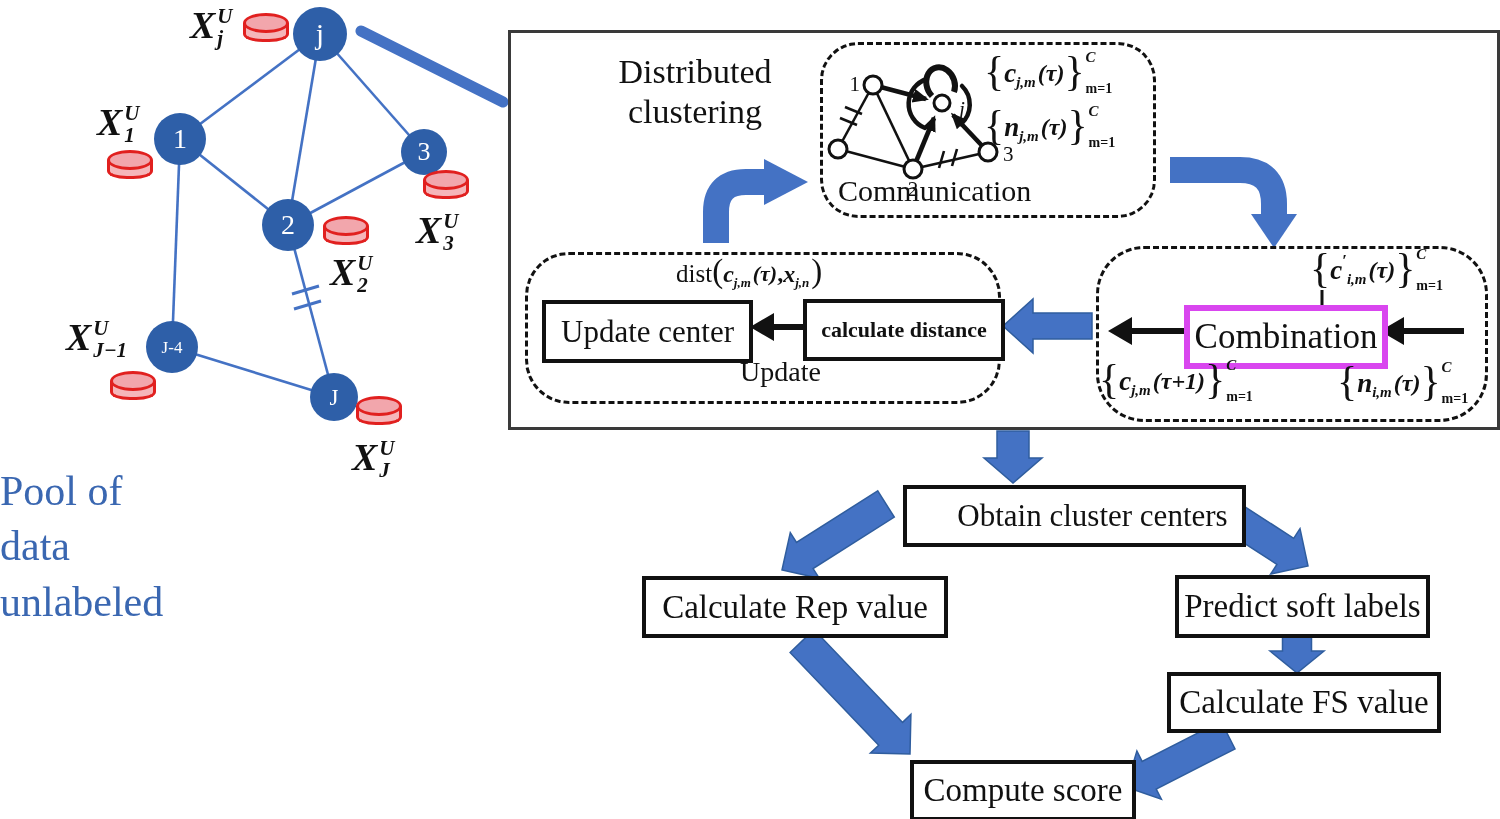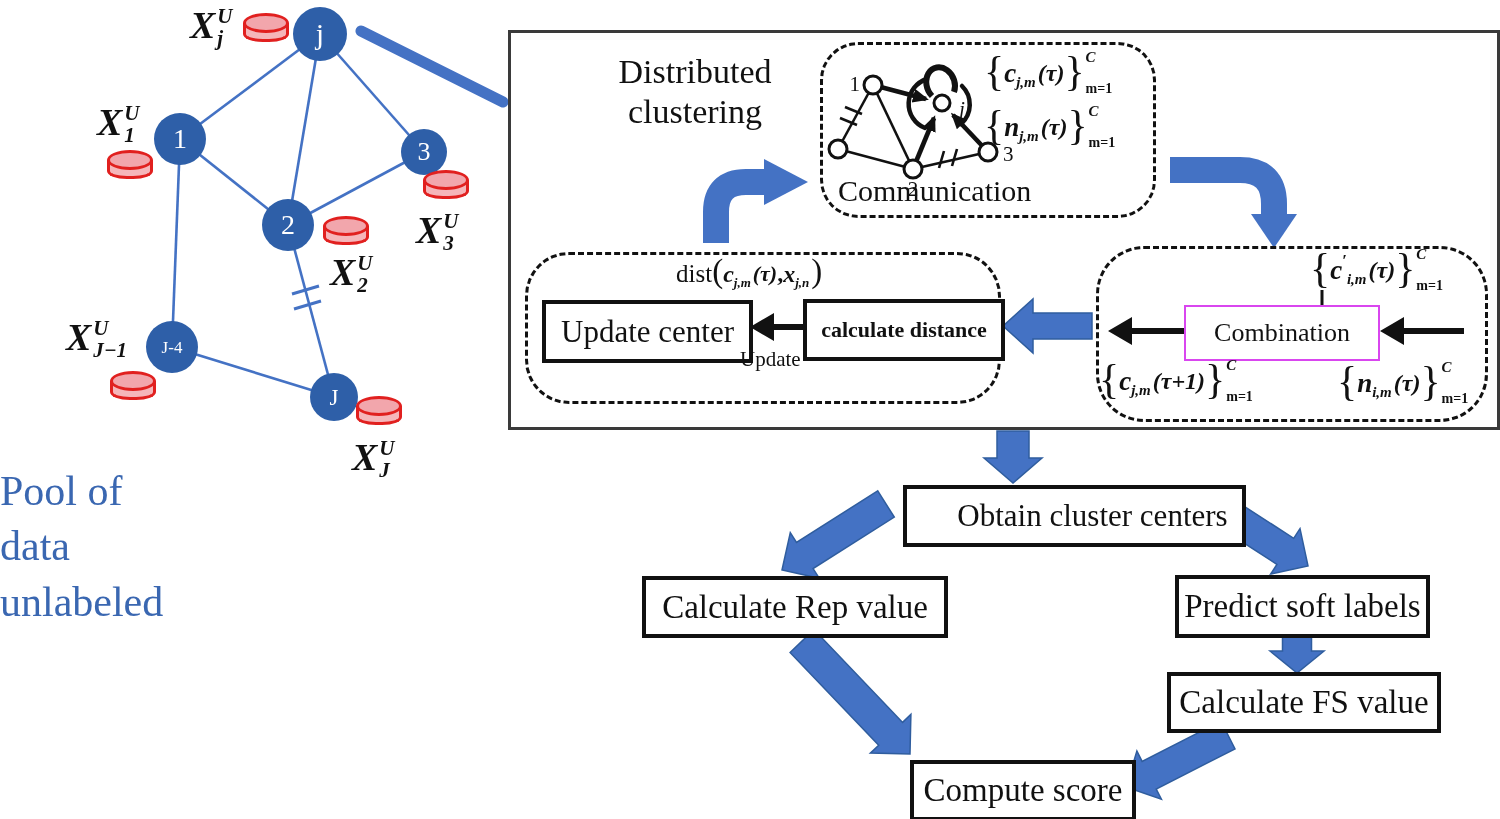--- a/index.html
+++ b/index.html
@@ -263,21 +263,21 @@
       <span class="fsub">j,m</span>
       <span class="farg">(τ)</span>
       <span class="fbrace">}</span>
       <span class="fstack">
         <span class="fsupC">C</span>
         <span class="flim">m=1</span>
       </span>
   </div>
 
   <div class="dashedbox" style="left:1096px;top:246px;width:386px;height:170px;border-radius:48px;"></div>
-  <div class="solidbox" style="left:1184px;top:305px;width:192px;height:52px;border:2px solid #d946ef;font-size:26px;">Combination</div>
+  <div class="solidbox" style="left:1184px;top:305px;width:192px;height:52px;border:6px solid #d946ef;font-size:35px;">Combination</div>
 
   <div class="formula" style="left:1310px;top:247px;">
     <span class="fbrace">{</span>
       <span class="fvar">c</span>
       <span class="fprime">′</span>
       <span class="fsub">i,m</span>
       <span class="farg">(τ)</span>
       <span class="fbrace">}</span>
       <span class="fstack">
         <span class="fsupC">C</span>
@@ -314,21 +314,21 @@
       <span class="fvar" style="font-size:24px;">c</span>
       <span class="fsub" style="font-size:13px;">j,m</span>
       <span class="farg" style="font-size:22px;">(τ)</span>
       <span class="fcomma">,</span>
       <span class="fvar" style="font-size:24px;">x</span>
       <span class="fsub" style="font-size:13px;">j,n</span>
       <span class="fparen">)</span>
   </div>
   <div class="solidbox" style="left:803px;top:299px;width:194px;height:54px;border:4px solid #111;font-size:22px;font-weight:bold;">calculate distance</div>
   <div class="solidbox" style="left:542px;top:300px;width:203px;height:55px;border:4px solid #111;font-size:31px;">Update center</div>
-  <div class="plainlabel" style="left:740px;top:347px;width:160px;font-size:21px;">Update</div>
+  <div class="plainlabel" style="left:740px;top:356px;width:160px;font-size:28px;">Update</div>
 
   <div class="solidbox" style="left:903px;top:485px;width:299px;height:54px;border:4px solid #111;font-size:31px;padding-left:36px;">Obtain cluster centers</div>
   <div class="solidbox" style="left:642px;top:576px;width:298px;height:54px;border:4px solid #111;font-size:33px;">Calculate Rep value</div>
   <div class="solidbox" style="left:1175px;top:575px;width:247px;height:55px;border:4px solid #111;font-size:33px;">Predict soft labels</div>
   <div class="solidbox" style="left:1167px;top:672px;width:266px;height:53px;border:4px solid #111;font-size:33px;">Calculate FS value</div>
   <div class="solidbox" style="left:910px;top:760px;width:218px;height:53px;border:4px solid #111;font-size:33px;">Compute score</div>
 
 </div>
 
 </body></html>

